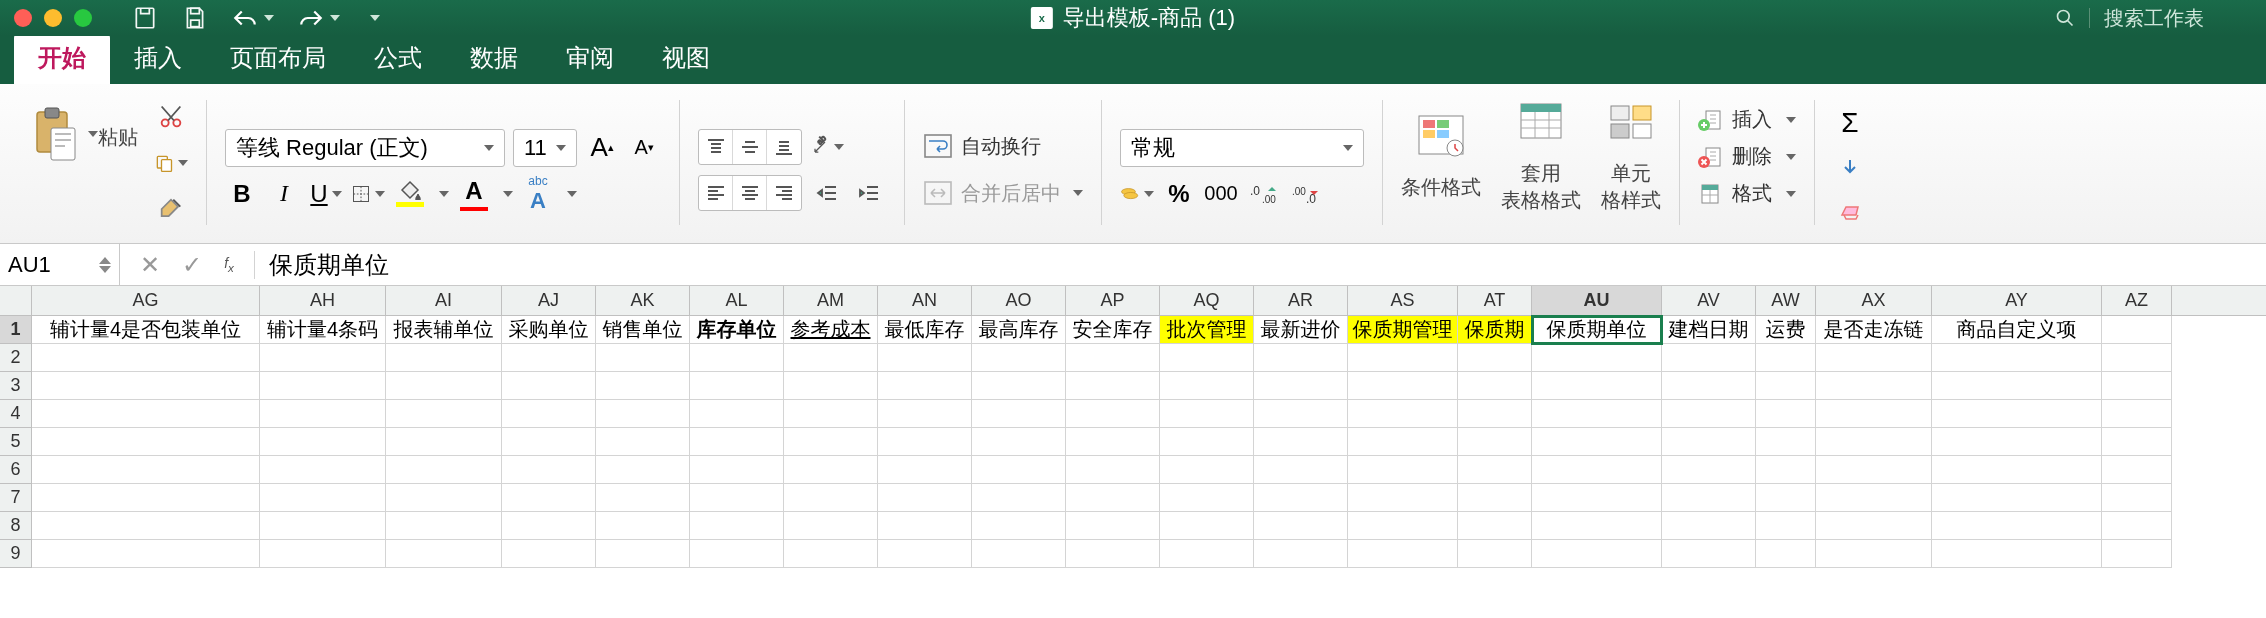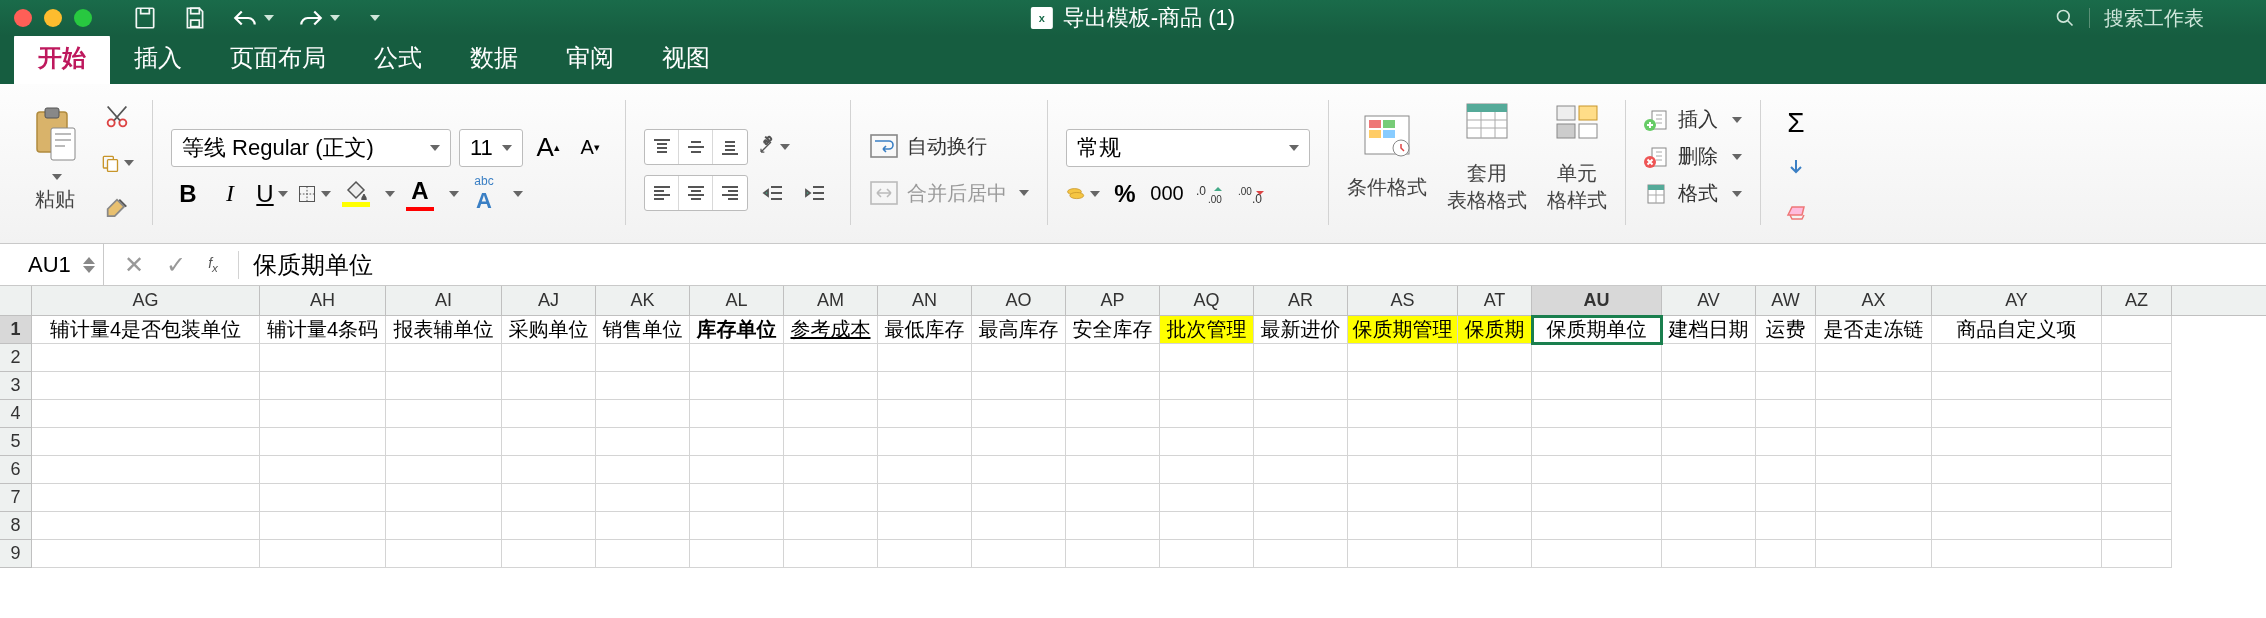--- a/index.html
+++ b/index.html
@@ -54,21 +54,21 @@
   .color-bar.red { background: #ff0000; }
   .wrap-lbl { font-size: 20px; color: #333; }
   .wrap-lbl.dim { color: #999; }
   .vbig { display: flex; flex-direction: column; align-items: center; gap: 6px; cursor: pointer; }
   .vbig .bigico { width: 60px; height: 54px; display: flex; align-items: center; justify-content: center; }
   .cell-menu { display: flex; flex-direction: column; gap: 10px; justify-content: center; }
   .cell-item { display: flex; align-items: center; gap: 10px; cursor: pointer; font-size: 20px; color: #333; }
 
   
   .fbar { height: 42px; border-bottom: 1px solid #c9c9c9; display: flex; align-items: center; background: #fff; font-size: 22px; }
-  .name-box { width: 104px; height: 100%; border-right: 1px solid #c9c9c9; display: flex; align-items: center; padding-left: 28px; position: relative; }
+  .name-box { width: 120px; height: 100%; border-right: 1px solid #c9c9c9; display: flex; align-items: center; padding-left: 8px; position: relative; }
   .name-box .stepper { position: absolute; right: 8px; display: flex; flex-direction: column; gap: 2px; }
   .step-up, .step-down { width: 0; height: 0; border-left: 6px solid transparent; border-right: 6px solid transparent; }
   .step-up { border-bottom: 7px solid #888; }
   .step-down { border-top: 7px solid #888; }
   .fbar-btns { display: flex; align-items: center; gap: 22px; padding: 0 20px; color: #999; }
   .fbar-btns .fx { font-style: italic; color: #555; font-size: 14px; }
   .fbar-sep { width: 1px; height: 28px; background: #d3d3d3; }
   .formula-input { flex: 1; padding-left: 14px; font-size: 24px; }
 
   
@@ -151,21 +151,21 @@
     <div class="tab">公式</div>
     <div class="tab">数据</div>
     <div class="tab">审阅</div>
     <div class="tab">视图</div>
   </div>
 
 <div class="ribbon">
 
   <div class="group">
     <div class="row" style="align-items:flex-start">
-      <div style="display:flex;flex-direction:column;align-items:center">
+      <div style="display:flex;flex-direction:row;align-items:center">
         <div class="btn-big">
           <svg width="48" height="60" viewBox="0 0 48 60">
               <rect x="6" y="8" width="30" height="40" rx="3" fill="#d9b36a" stroke="#b08b3e" stroke-width="1.5"></rect>
               <rect x="14" y="4" width="14" height="10" rx="2" fill="#888" stroke="#555"></rect>
               <rect x="20" y="24" width="24" height="32" rx="2" fill="#fff" stroke="#888"></rect>
               <path d="M24 30h16M24 36h16M24 42h10" stroke="#bbb" stroke-width="2"></path>
             </svg>
         </div>
         <span class="dd"></span>
         <span class="lbl">粘贴</span>

